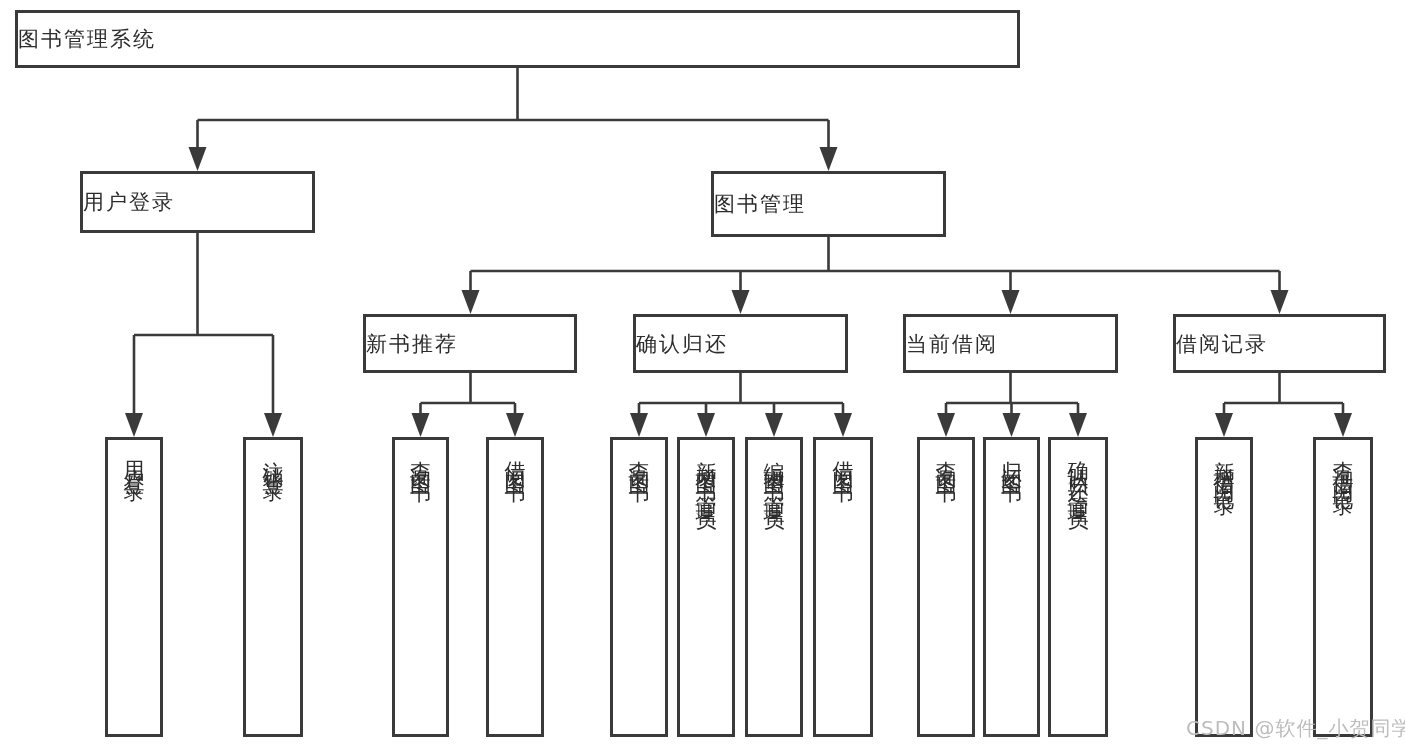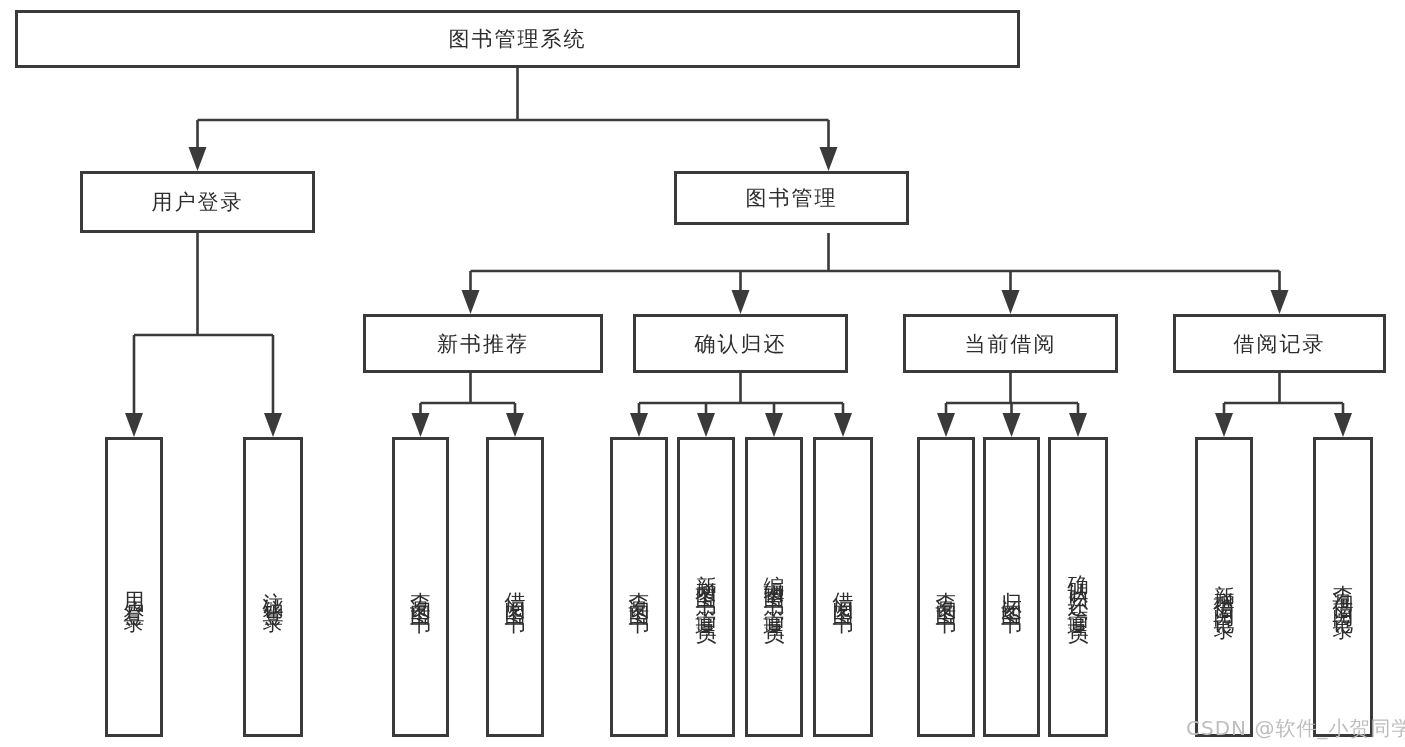--- a/index.html
+++ b/index.html
@@ -12,21 +12,21 @@
     overflow: hidden;
   }
   .wires { position: absolute; left: 0; top: 0; }
   .node {
     position: absolute;
     box-sizing: border-box;
     background: #ffffff;
     border: 3px solid #3a3a3a;
     display: flex;
     align-items: center;
-    justify-content: center;
+    justify-content: flex-start;
     color: #2d2d2d;
   }
   .h-node { font-size: 21px; letter-spacing: 2px; text-align: center; }
   .v-node {
     writing-mode: vertical-rl;
     text-orientation: mixed;
     font-size: 21px;
     letter-spacing: 7px;
     padding-top: 4px;
   }
@@ -85,25 +85,25 @@
     </g>
   </svg>
 
   <div class="node h-node" style="left:15px;top:10px;width:1005px;height:58px">
     <span>图书管理系统</span>
   </div>
 
   <div class="node h-node" style="left:80px;top:171px;width:235px;height:62px">
     <span>用户登录</span>
   </div>
-  <div class="node h-node" style="left:674px;top:171px;width:235px;height:54px">
+  <div class="node h-node" style="left:711px;top:171px;width:235px;height:66px">
     <span>图书管理</span>
   </div>
 
-  <div class="node h-node" style="left:363px;top:314px;width:240px;height:59px">
+  <div class="node h-node" style="left:363px;top:314px;width:214px;height:59px">
     <span>新书推荐</span>
   </div>
   <div class="node h-node" style="left:633px;top:314px;width:215px;height:59px">
     <span>确认归还</span>
   </div>
   <div class="node h-node" style="left:1173px;top:314px;width:213px;height:59px">
     <span>借阅记录</span>
   </div>
   <div class="node h-node" style="left:903px;top:314px;width:215px;height:59px">
     <span>当前借阅</span>

